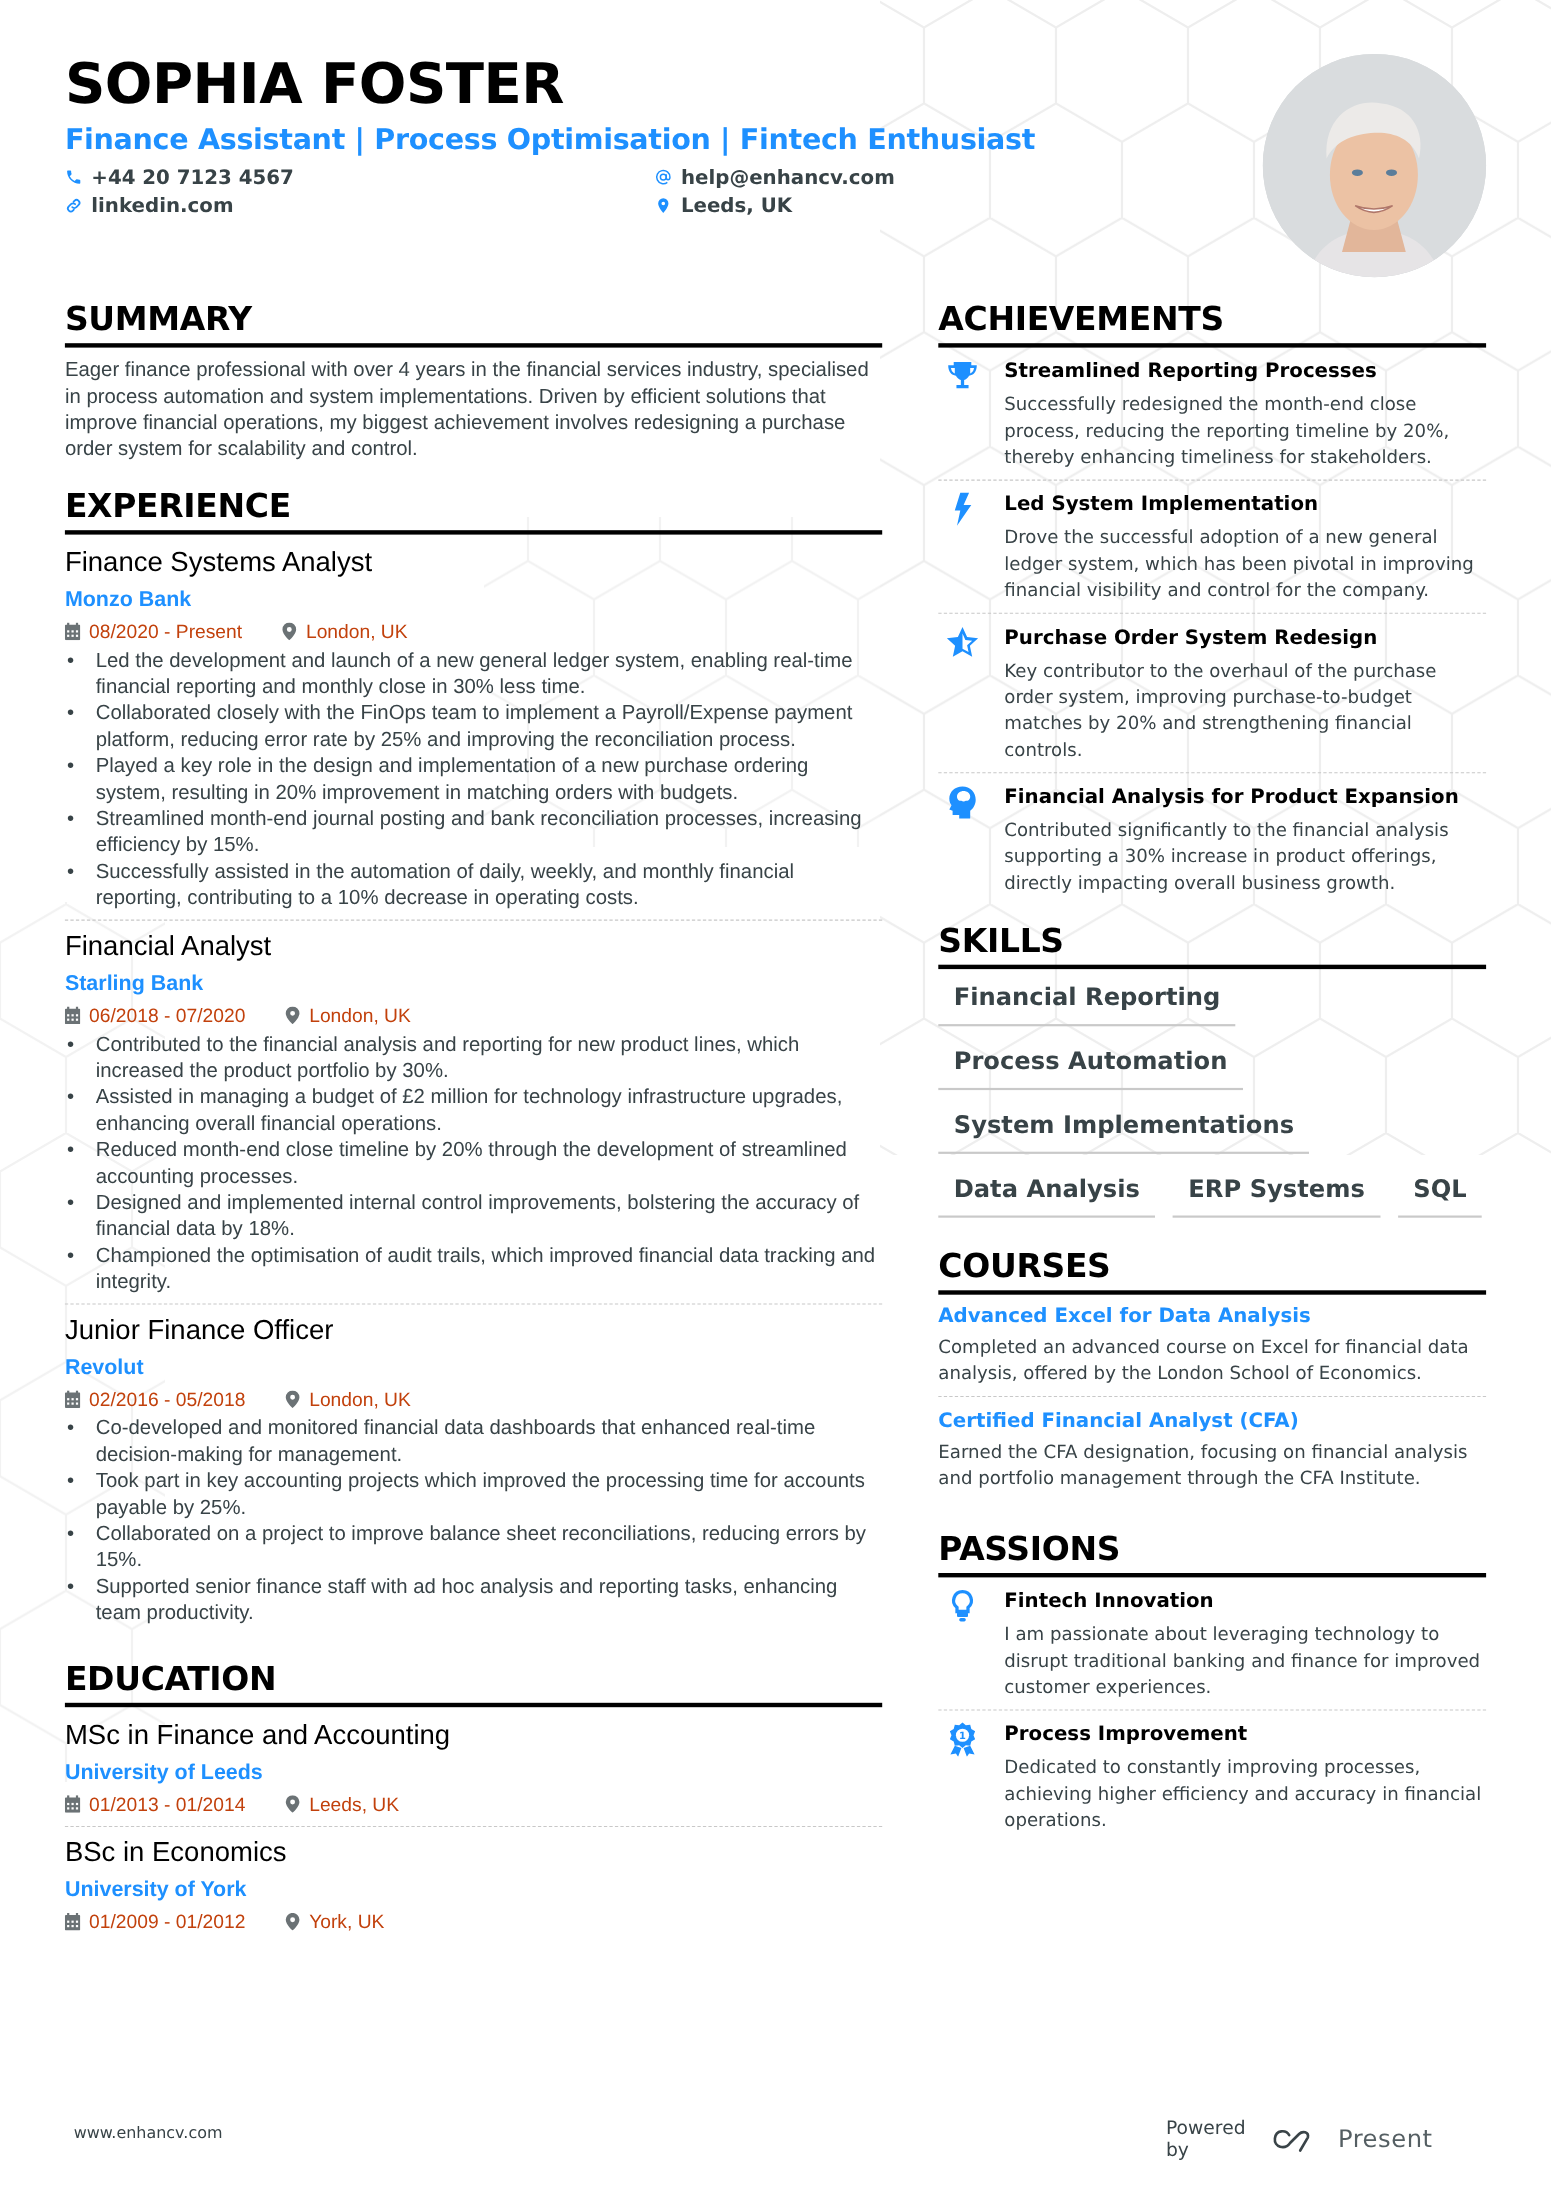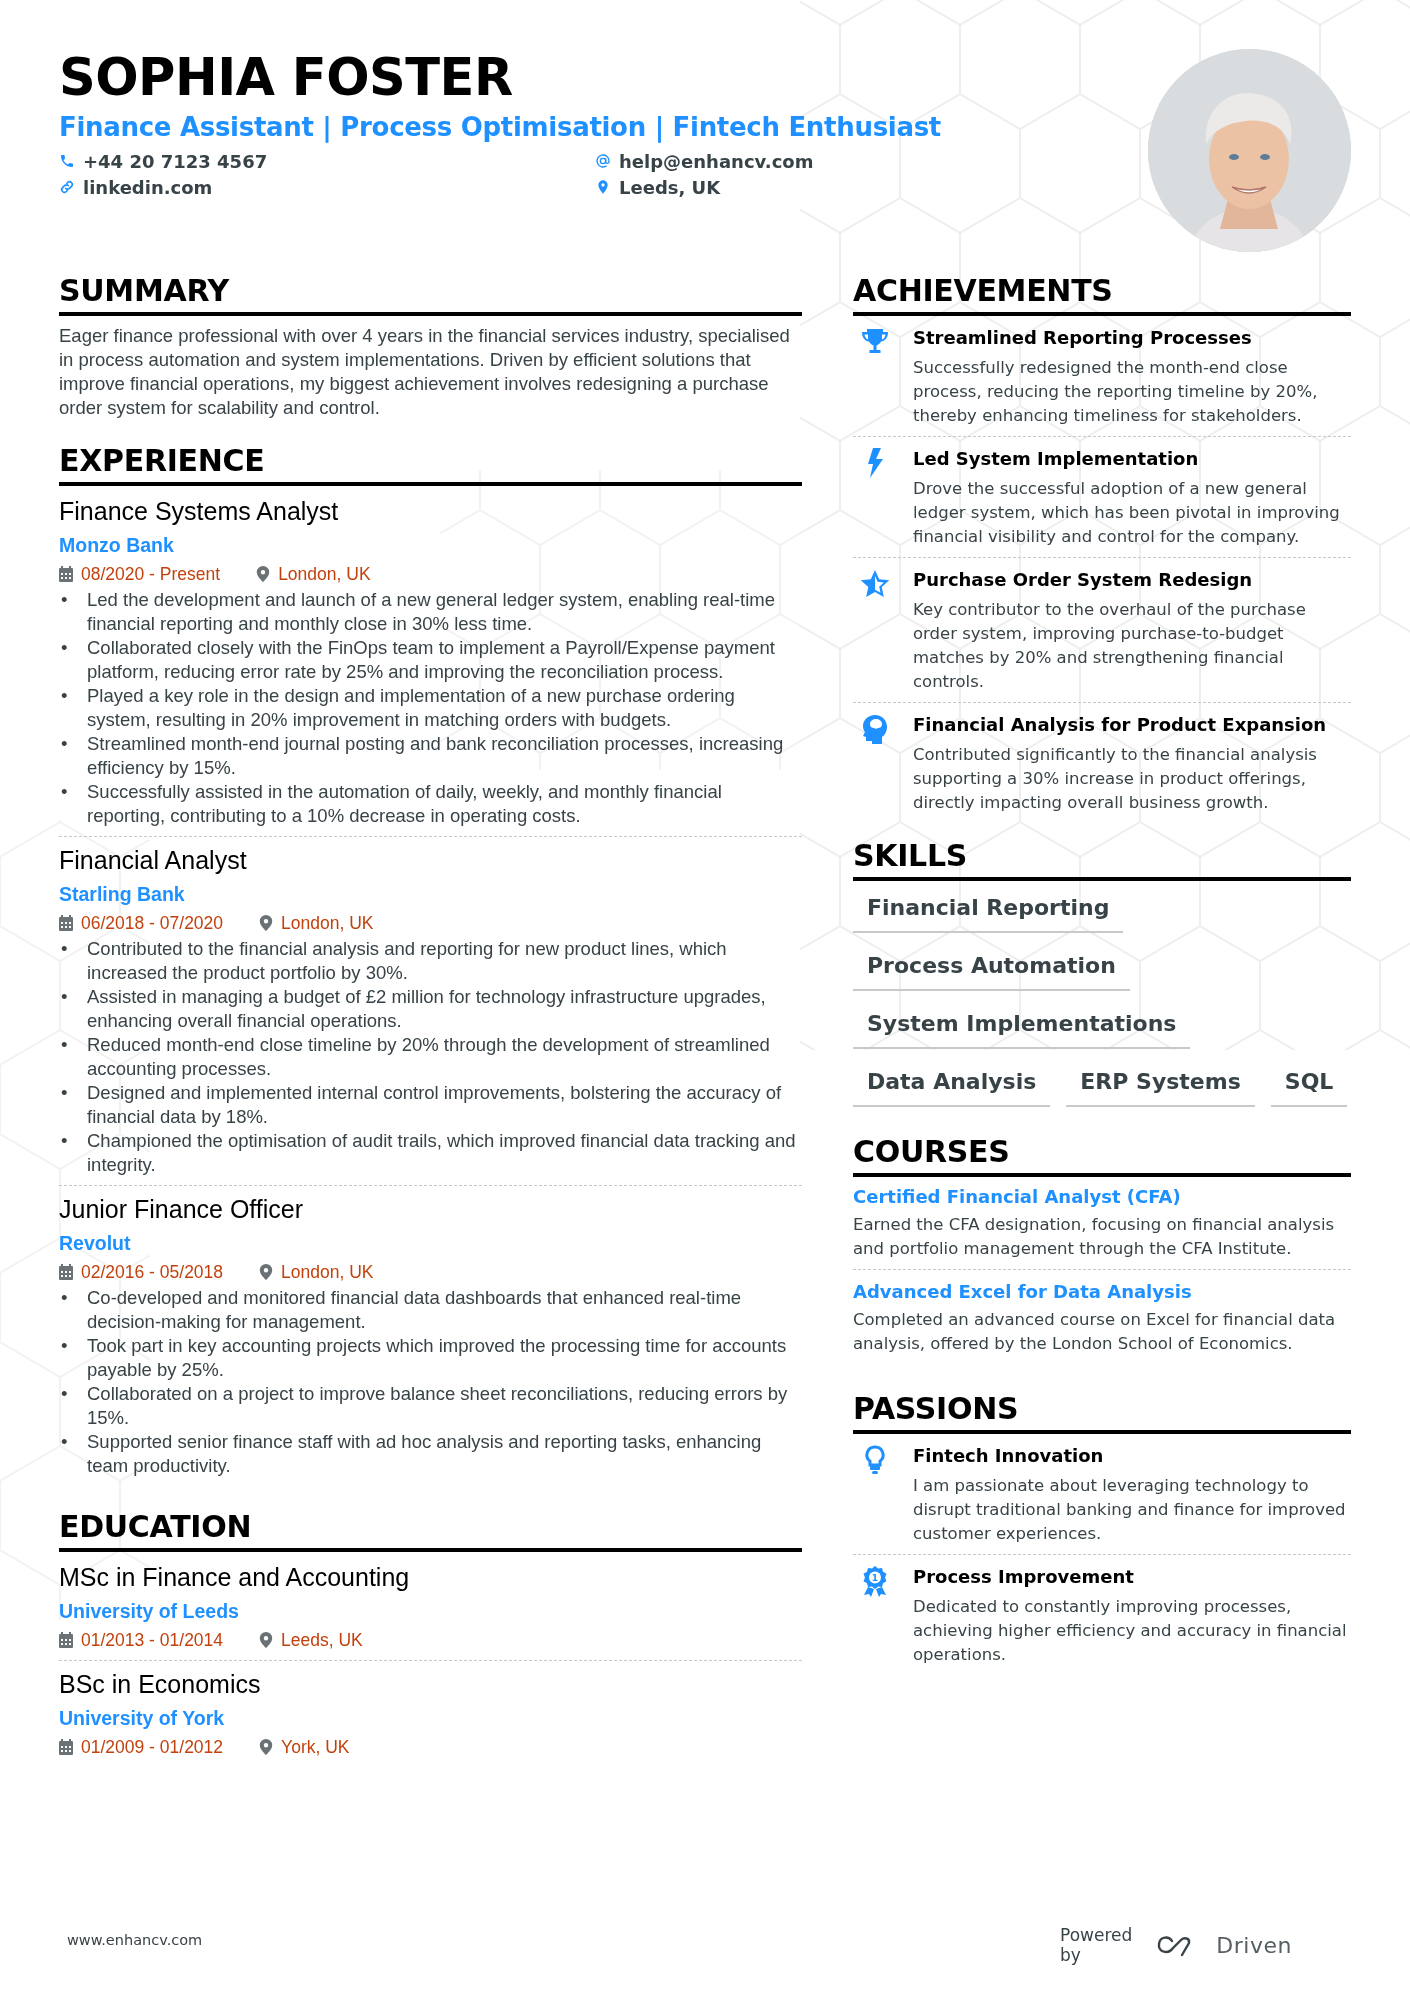--- a/index.html
+++ b/index.html
@@ -359,26 +359,26 @@
         <span class="skill">SQL</span>
       </div>
     </section>
 
     <div class="gap-section" style="height:26px"></div>
 
     <section>
       <div class="sec-title">COURSES</div>
       <div class="sec-rule" style="margin-bottom:4px"></div>
       <div class="course">
+        <div class="course-title">Advanced Excel for Data Analysis</div>
+        <div class="course-desc">Completed an advanced course on Excel for financial data analysis, offered by the London School of Economics.</div>
+      </div>
+      <div class="course">
         <div class="course-title">Certified Financial Analyst (CFA)</div>
         <div class="course-desc">Earned the CFA designation, focusing on financial analysis and portfolio management through the CFA Institute.</div>
-      </div>
-      <div class="course">
-        <div class="course-title">Advanced Excel for Data Analysis</div>
-        <div class="course-desc">Completed an advanced course on Excel for financial data analysis, offered by the London School of Economics.</div>
       </div>
     </section>
 
     <div class="gap-section" style="height:26px"></div>
 
     <section>
       <div class="sec-title">PASSIONS</div>
       <div class="sec-rule" style="margin-bottom:0"></div>
       <div class="ach">
         <div class="ach-icon"><svg viewBox="0 0 32 32">
@@ -406,16 +406,16 @@
     </section>
   </div>
 
   <div class="footer-left">www.enhancv.com</div>
   <div class="footer-right">
     <span class="powered">Powered by</span>
     <div class="brand">
       <svg width="46" height="24" viewBox="0 0 46 24">
           <path fill="none" stroke="#3a4448" stroke-width="2.4" stroke-linecap="round" stroke-linejoin="round" d="M16 8C13 3 4 3 3 11s9 11 14 4l8-8c3-3 9-2 8 3l-7 12"></path>
         </svg>
-      <span class="brand-name">Driven</span>
+      <span class="brand-name">Present</span>
     </div>
   </div>
 </div>
 
 </body></html>

